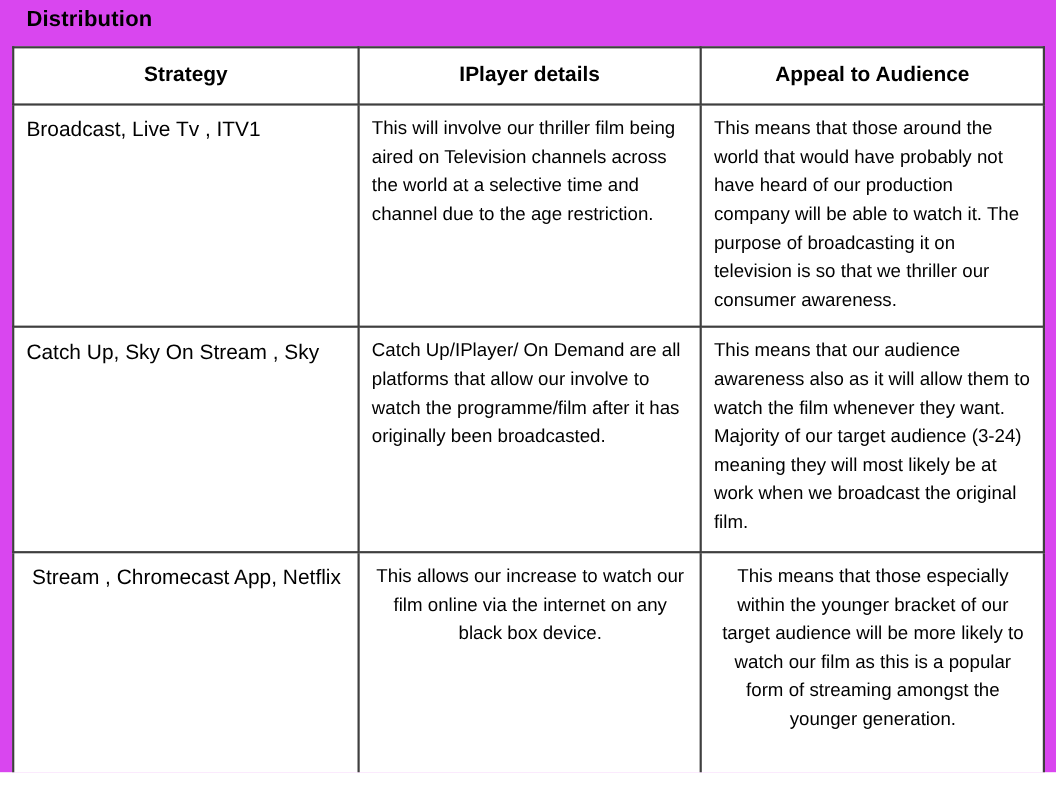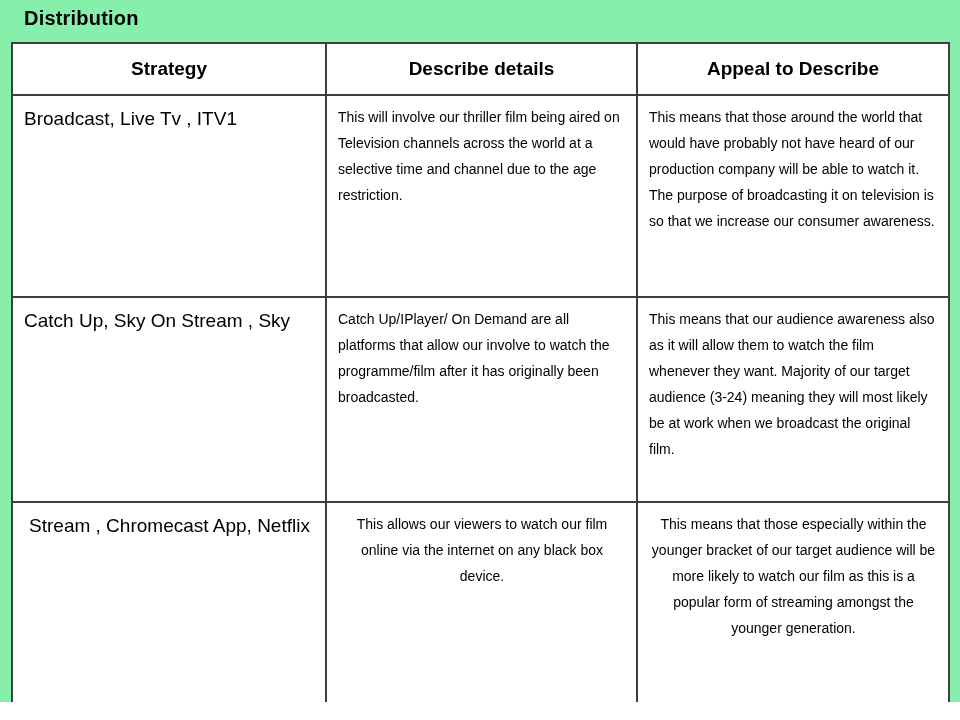--- a/index.html
+++ b/index.html
@@ -6,21 +6,21 @@
   html, body { width: 960px; height: 720px; }
   body {
     font-family: "Liberation Sans", "DejaVu Sans", sans-serif;
     background: #ffffff;
     color: #000000;
   }
   .slide {
     position: relative;
     width: 960px;
     height: 702px;
-    background: #86efac;
+    background: #d946ef;
     overflow: hidden;
   }
   .page-title {
     position: absolute;
     left: 24px;
     top: 7px;
     font-size: 20px;
     font-weight: bold;
     color: #000000;
     letter-spacing: 0.2px;
@@ -58,56 +58,56 @@
   }
   tr.row-1 td { height: 202px; }
   tr.row-2 td { height: 205px; }
   tr.row-3 td { height: 209px; text-align: center; }
   td.strategy-cell {
     font-size: 19px;
     line-height: 30px;
   }
   td.details-cell,
   td.appeal-cell {
-    font-size: 14px;
+    font-size: 17px;
     line-height: 26px;
   }
 </style>
 </head>
 <body>
 
 <div class="slide">
 
   <div class="page-title">Distribution</div>
 
   <table class="dist-table">
     <colgroup>
       <col class="c1">
         <col class="c2">
         <col class="c3">
     </colgroup>
     <thead>
       <tr>
         <th>Strategy</th>
-        <th>Describe details</th>
-        <th>Appeal to Describe</th>
+        <th>IPlayer details</th>
+        <th>Appeal to Audience</th>
       </tr>
     </thead>
     <tbody>
       <tr class="row-1">
         <td class="strategy-cell">Broadcast, Live Tv , ITV1</td>
         <td class="details-cell">This will involve our thriller film being aired on Television channels across the world at a selective time and channel due to the age restriction.</td>
-        <td class="appeal-cell">This means that those around the world that would have probably not have heard of our production company will be able to watch it. The purpose of broadcasting it on television is so that we increase our consumer awareness.</td>
+        <td class="appeal-cell">This means that those around the world that would have probably not have heard of our production company will be able to watch it. The purpose of broadcasting it on television is so that we thriller our consumer awareness.</td>
       </tr>
       <tr class="row-2">
         <td class="strategy-cell">Catch Up, Sky On Stream , Sky</td>
         <td class="details-cell">Catch Up/IPlayer/ On Demand are all platforms that allow our involve to watch the programme/film after it has originally been broadcasted.</td>
         <td class="appeal-cell">This means that our audience awareness also as it will allow them to watch the film whenever they want. Majority of our target audience (3-24) meaning they will most likely be at work when we broadcast the original film.</td>
       </tr>
       <tr class="row-3">
         <td class="strategy-cell">Stream , Chromecast App, Netflix</td>
-        <td class="details-cell">This allows our viewers to watch our film online via the internet on any black box device.</td>
+        <td class="details-cell">This allows our increase to watch our film online via the internet on any black box device.</td>
         <td class="appeal-cell">This means that those especially within the younger bracket of our target audience will be more likely to watch our film as this is a popular form of streaming amongst the younger generation.</td>
       </tr>
     </tbody>
   </table>
 
 </div>
 
 </body></html>

